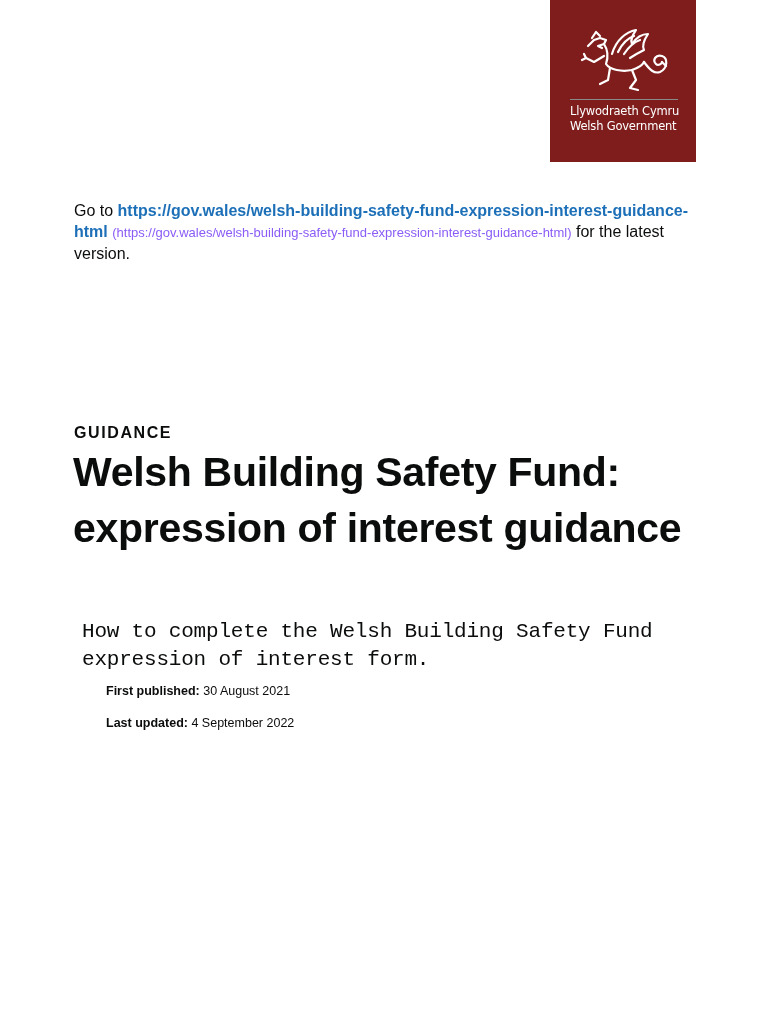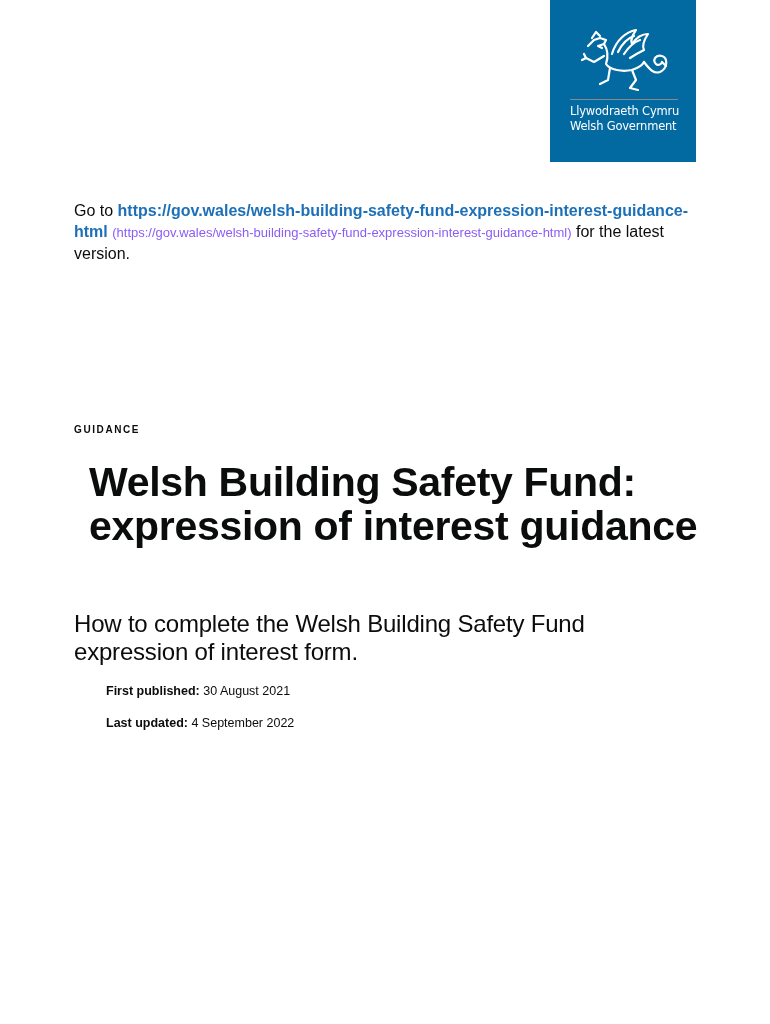--- a/index.html
+++ b/index.html
@@ -14,21 +14,21 @@
       overflow: hidden;
       font-family: "Liberation Sans", sans-serif;
       color: #0b0c0c;
     }
     .logo-box {
       position: absolute;
       left: 550px;
       top: 0;
       width: 146px;
       height: 162px;
-      background: #0369a1;
+      background: #7f1d1d;
     }
     .logo-dragon {
       position: absolute;
       left: 28px;
       top: 26px;
       width: 92px;
       height: 72px;
     }
     .logo-rule {
       position: absolute;
@@ -69,45 +69,46 @@
     }
     .link-url {
       color: #8b5cf6;
       font-size: 13px;
       text-decoration: none;
     }
     .eyebrow {
       position: absolute;
       left: 74px;
       top: 424px;
-      font-size: 10px;
+      font-size: 16px;
       font-weight: bold;
       letter-spacing: 1.6px;
       text-transform: uppercase;
     }
     .title {
       position: absolute;
       left: 73px;
       top: 444px;
       width: 640px;
-      margin: 16px;
+      margin: 0;
       font-size: 41px;
-      line-height: 44px;
+      line-height: 56px;
       font-weight: bold;
       letter-spacing: -0.3px;
     }
     .summary {
       position: absolute;
       left: 74px;
       top: 610px;
       width: 620px;
-      margin: 0;
-      font-size: 24px;
+      margin: 8px;
+      font-size: 21px;
       line-height: 28px;
       letter-spacing: -0.2px;
+      font-family: Liberation Mono, monospace;
     }
     .meta {
       position: absolute;
       left: 74px;
       margin: 0;
       font-size: 12.5px;
       line-height: 16px;
     }
     .meta-first { top: 683px; }
     .meta-last { top: 715px; }

